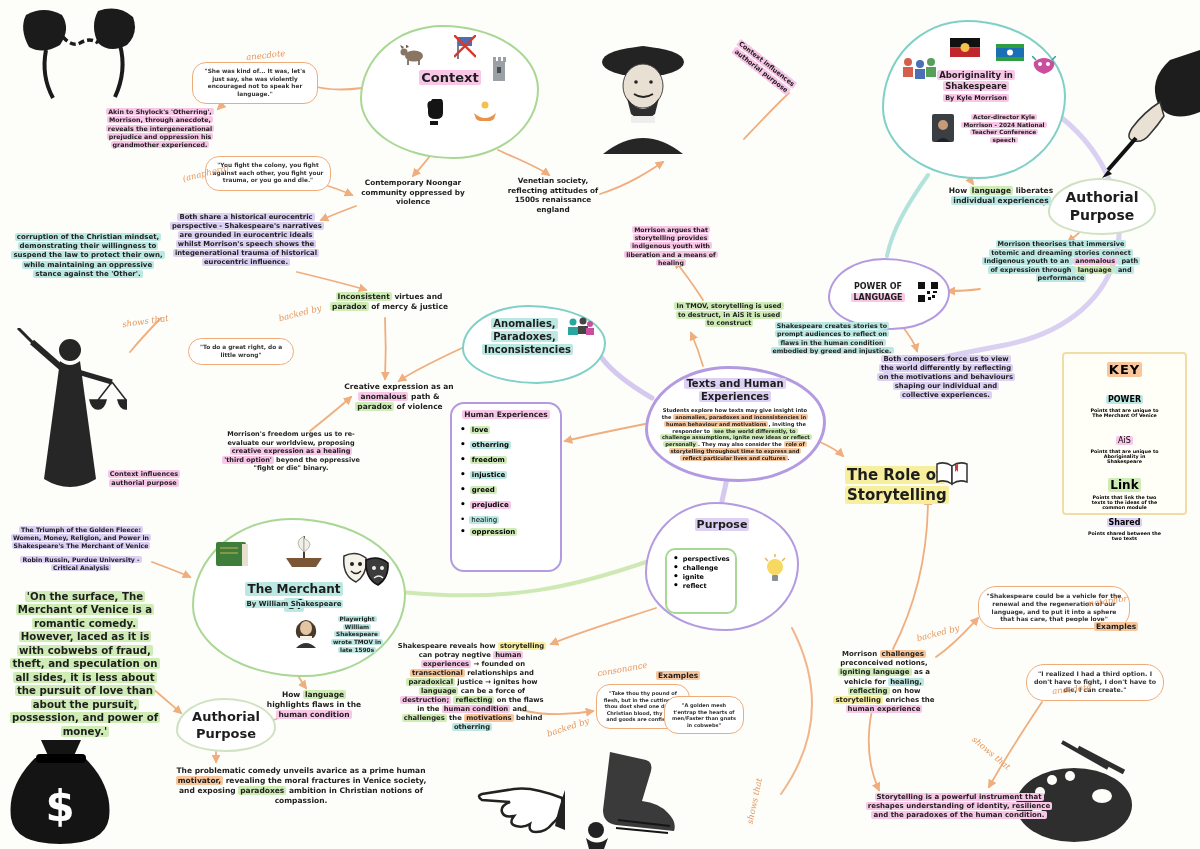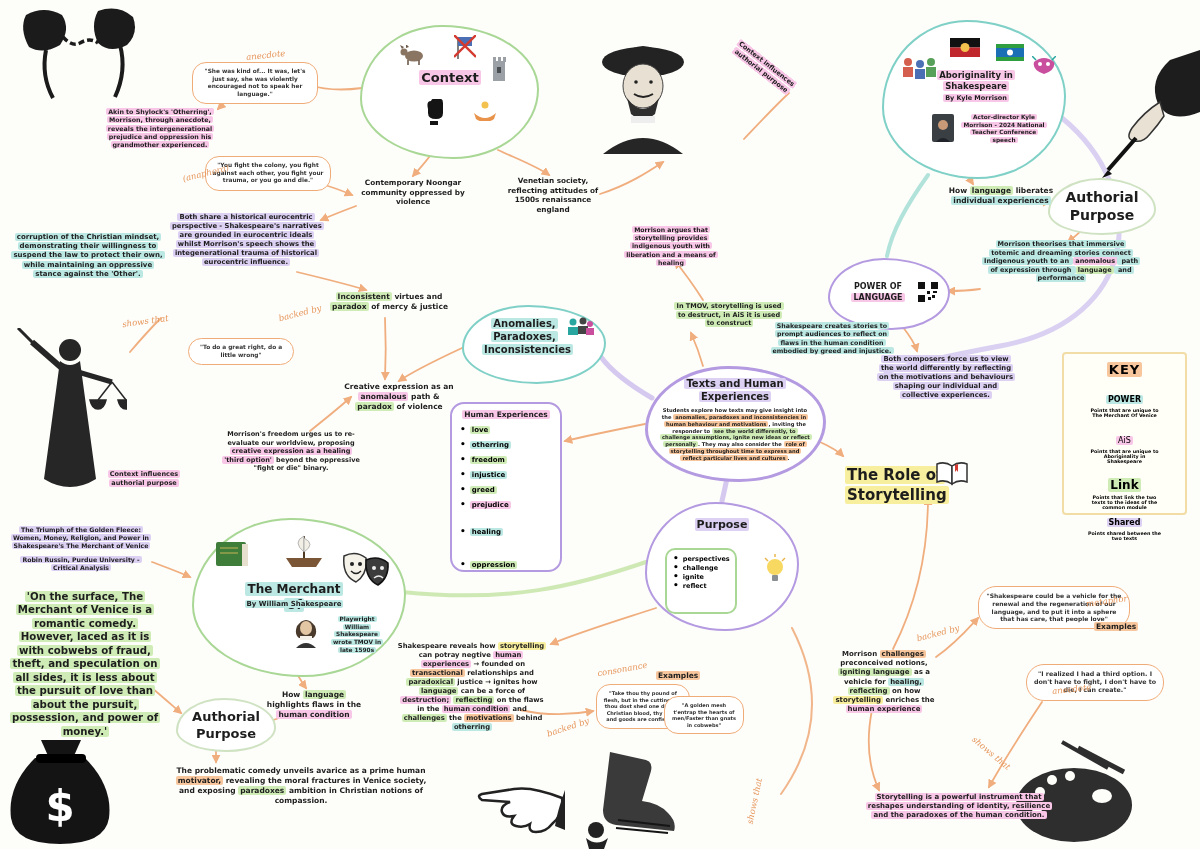--- a/index.html
+++ b/index.html
@@ -368,24 +368,24 @@
       </div>
     <div class="bullet-row" style="font-size:7px;font-weight:600;margin-top:6px">
         <span class="hl hl-teal">injustice</span>
       </div>
     <div class="bullet-row" style="font-size:7px;font-weight:600;margin-top:6px">
         <span class="hl hl-green">greed</span>
       </div>
     <div class="bullet-row" style="font-size:7px;font-weight:600;margin-top:6px">
         <span class="hl hl-pink">prejudice</span>
       </div>
-    <div class="bullet-row" style="font-size:7px;font-weight:700;margin-top:18px">
+    <div class="bullet-row" style="font-size:7px;font-weight:400;margin-top:6px">
         <span class="hl hl-teal">healing</span>
       </div>
-    <div class="bullet-row" style="font-size:7px;font-weight:600;margin-top:24px">
+    <div class="bullet-row" style="font-size:7px;font-weight:600;margin-top:3px">
         <span class="hl hl-green">oppression</span>
       </div>
   </div>
 
   <div class="keybox" style="left:1062px;top:352px;width:125px;height:163px;padding:8px 22px;box-sizing:border-box">
     <div style="font-size:13px;font-weight:700;letter-spacing:1px">
       <span class="hl hl-orange">KEY</span>
     </div>
     <div style="margin-top:10px">
       <span class="hl hl-teal" style="font-size:8px;font-weight:700">POWER</span>

